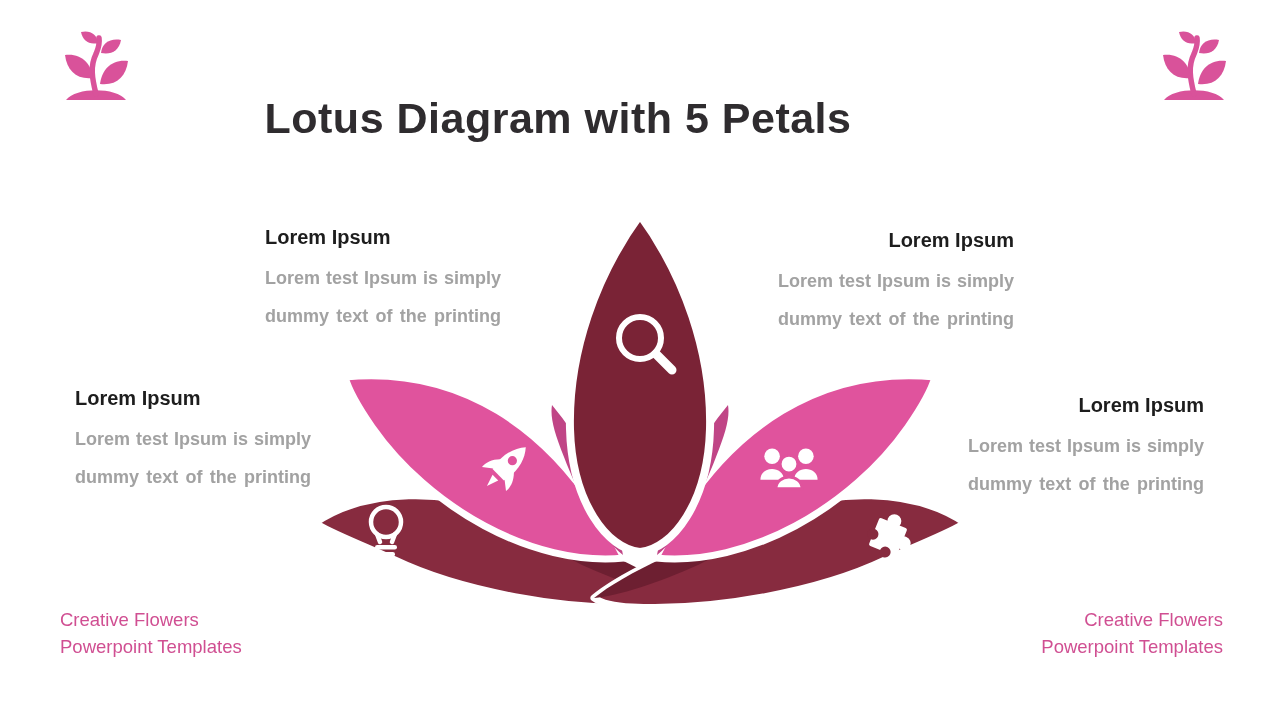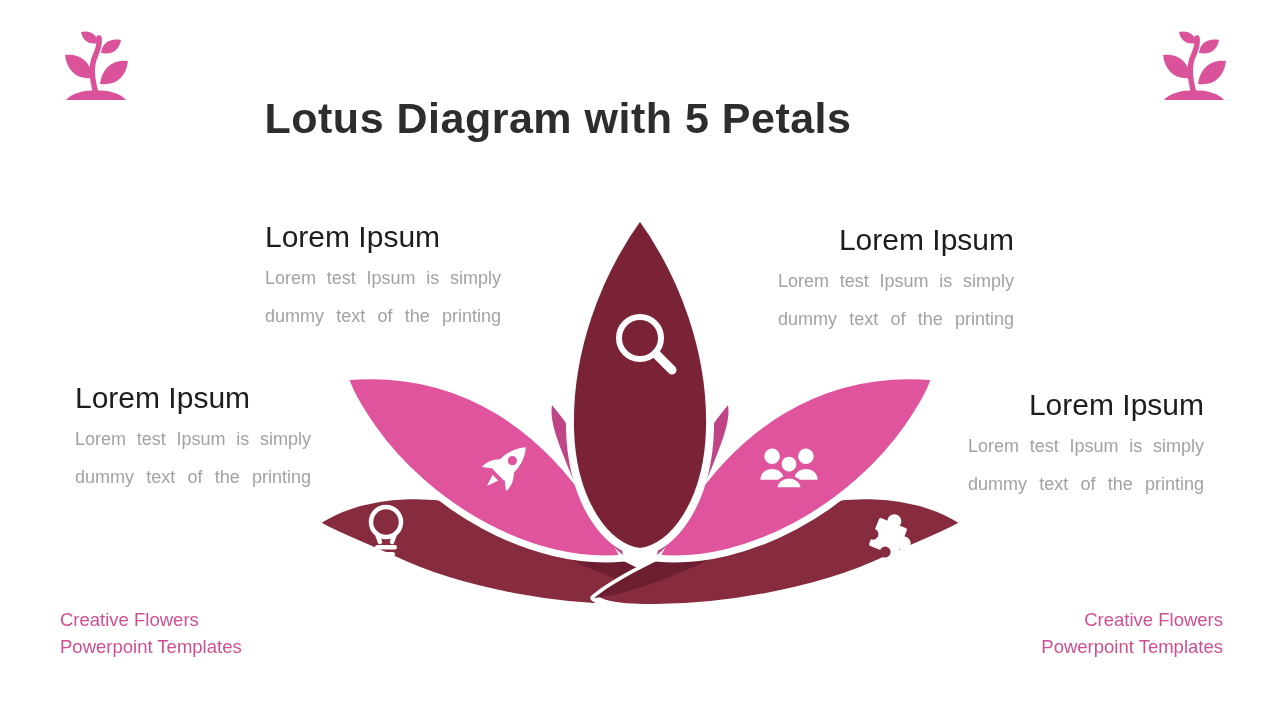--- a/index.html
+++ b/index.html
@@ -13,24 +13,24 @@
   
   .slide-title{
     left:0;top:94px;width:1116px;text-align:center;
     font-size:43px;font-weight:700;letter-spacing:0.5px;
     color:var(--title_color,#2f2c2f);
   }
 
   
   .tblock{width:236px;}
   .tblock .bheading{
-    font-size:30px;font-weight:400;line-height:30px;
+    font-size:20px;font-weight:700;line-height:30px;
     color:var(--heading_color,#1d1d1d);
   }
-  .tblock .bbody{margin-top:7px;}
+  .tblock .bbody{margin-top:7px;font-weight:bold;}
   .tblock .bline{
     font-size:18px;line-height:38px;height:38px;
     color:var(--body_color,#a2a2a2);
     text-align:justify;text-align-last:justify;
   }
   .tblock.right .bheading{text-align:right;}
   .b-tl{left:265px;top:222px;}
   .b-tr{left:778px;top:225px;}
   .b-ml{left:75px;top:383px;}
   .b-mr{left:968px;top:390px;}

